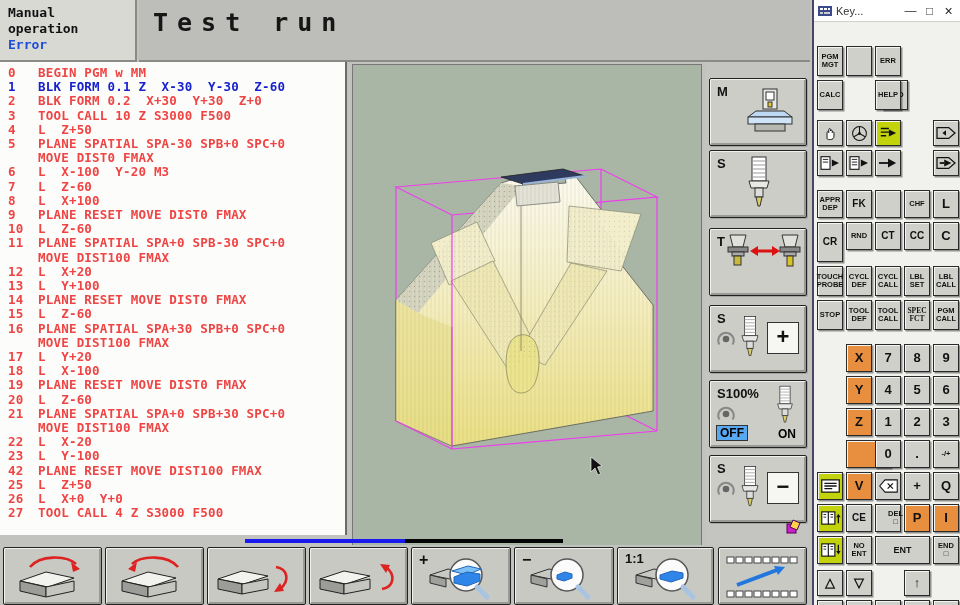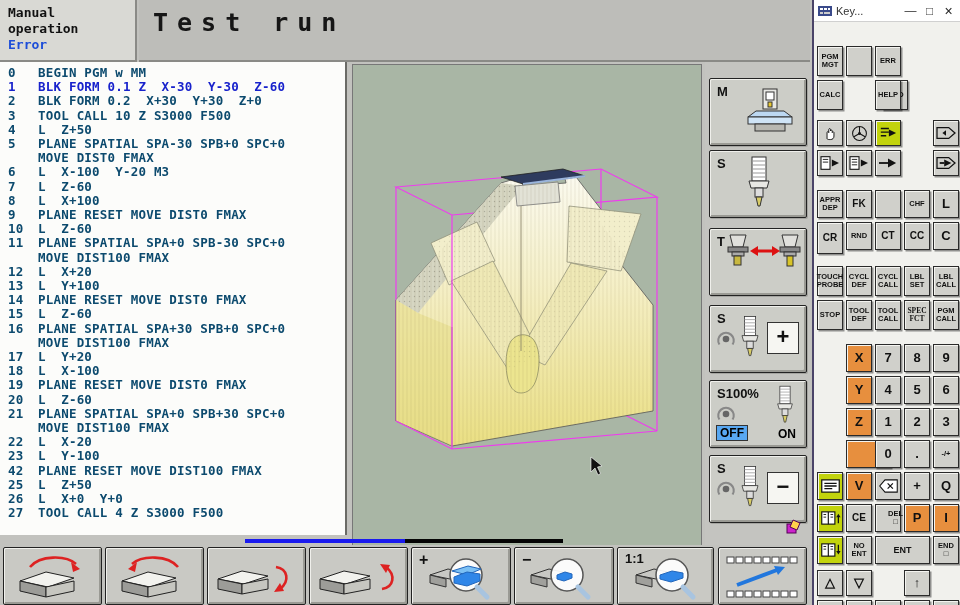--- a/index.html
+++ b/index.html
@@ -10,21 +10,21 @@
            border-right:2px solid #8a8a86;border-bottom:2px solid #8a8a86;
            font:bold 13px/16px "DejaVu Sans Mono",monospace;color:#111;padding:5px 12px 0 8px;box-sizing:border-box;}
   .modebox .err{color:#1d4ed8;margin-top:0;}
   .titlebox{position:absolute;left:139px;top:0;width:671px;height:62px;background:#bdbdb9;
             border-bottom:2px solid #8a8a86;box-sizing:border-box;}
   .titlebox span{position:absolute;left:14px;top:8px;font:bold 25px "DejaVu Sans Mono",monospace;
                  letter-spacing:9px;color:#161616;}
   
   .program{position:absolute;left:0;top:62px;width:347px;height:473px;background:#fcfcfa;
            border-right:2px solid #6a6a66;box-sizing:border-box;overflow:hidden;padding-top:4px;}
-  .pline{font:bold 12.5px/14.2px "DejaVu Sans Mono",monospace;color:#0c4a6e;white-space:pre;letter-spacing:0.2px;}
+  .pline{font:bold 12.5px/14.2px "DejaVu Sans Mono",monospace;color:#ef4444;white-space:pre;letter-spacing:0.2px;}
   .pline.blue{color:#1822cc;}
   .pnum{display:inline-block;width:30px;padding-left:8px;}
   
   .gfx{position:absolute;left:352px;top:64px;width:350px;height:566px;background:#a9b6a5;
        border:1px solid #777;box-sizing:border-box;}
   .scene{position:absolute;left:0;top:0;}
   .gstatus{position:absolute;left:0;bottom:0;width:100%;height:19px;background:#d8d8d3;
            border-top:1px solid #888;box-sizing:border-box;display:flex;align-items:center;
            justify-content:flex-end;gap:52px;padding-right:44px;
            font:bold 13px "DejaVu Sans Mono",monospace;color:#111;letter-spacing:1px;}
@@ -415,21 +415,21 @@
             <path d="M2 4h13l7 6-7 6H2z" fill="none" stroke="#111" stroke-width="1.4"></path>
             <path d="M5 9h5v2H5z" fill="#111"></path>
             <path d="M10 6l8 4-8 4z" fill="#111"></path>
           </svg></div>
         <div class="key" style="top: 168px; left: 3px; width: 26px; height: 28px;">APPR
 DEP</div>
         <div class="key" style="top: 168px; left: 32px; width: 26px; height: 28px; font-size: 10px;">FK</div>
         <div class="key" style="top: 168px; left: 61px; width: 26px; height: 28px;"></div>
         <div class="key" style="top: 168px; left: 90px; width: 26px; height: 28px;">CHF</div>
         <div class="key" style="top: 168px; left: 119px; width: 26px; height: 28px; font-size: 13px;">L</div>
-        <div class="key" style="top: 200px; left: 3px; width: 26px; height: 32px; font-size: 10px;">CR</div>
+        <div class="key" style="top: 200px; left: 3px; width: 26px; height: 40px; font-size: 10px;">CR</div>
         <div class="key" style="top: 200px; left: 32px; width: 26px; height: 28px;">RND</div>
         <div class="key" style="top: 200px; left: 61px; width: 26px; height: 28px; font-size: 10px;">CT</div>
         <div class="key" style="top: 200px; left: 90px; width: 26px; height: 28px; font-size: 10px;">CC</div>
         <div class="key" style="top: 200px; left: 119px; width: 26px; height: 28px; font-size: 13px;">C</div>
         <div class="key" style="top: 244px; left: 3px; width: 26px; height: 30px;">TOUCH
 PROBE</div>
         <div class="key" style="top: 244px; left: 32px; width: 26px; height: 30px;">CYCL
 DEF</div>
         <div class="key" style="top: 244px; left: 61px; width: 26px; height: 30px;">CYCL
 CALL</div>

